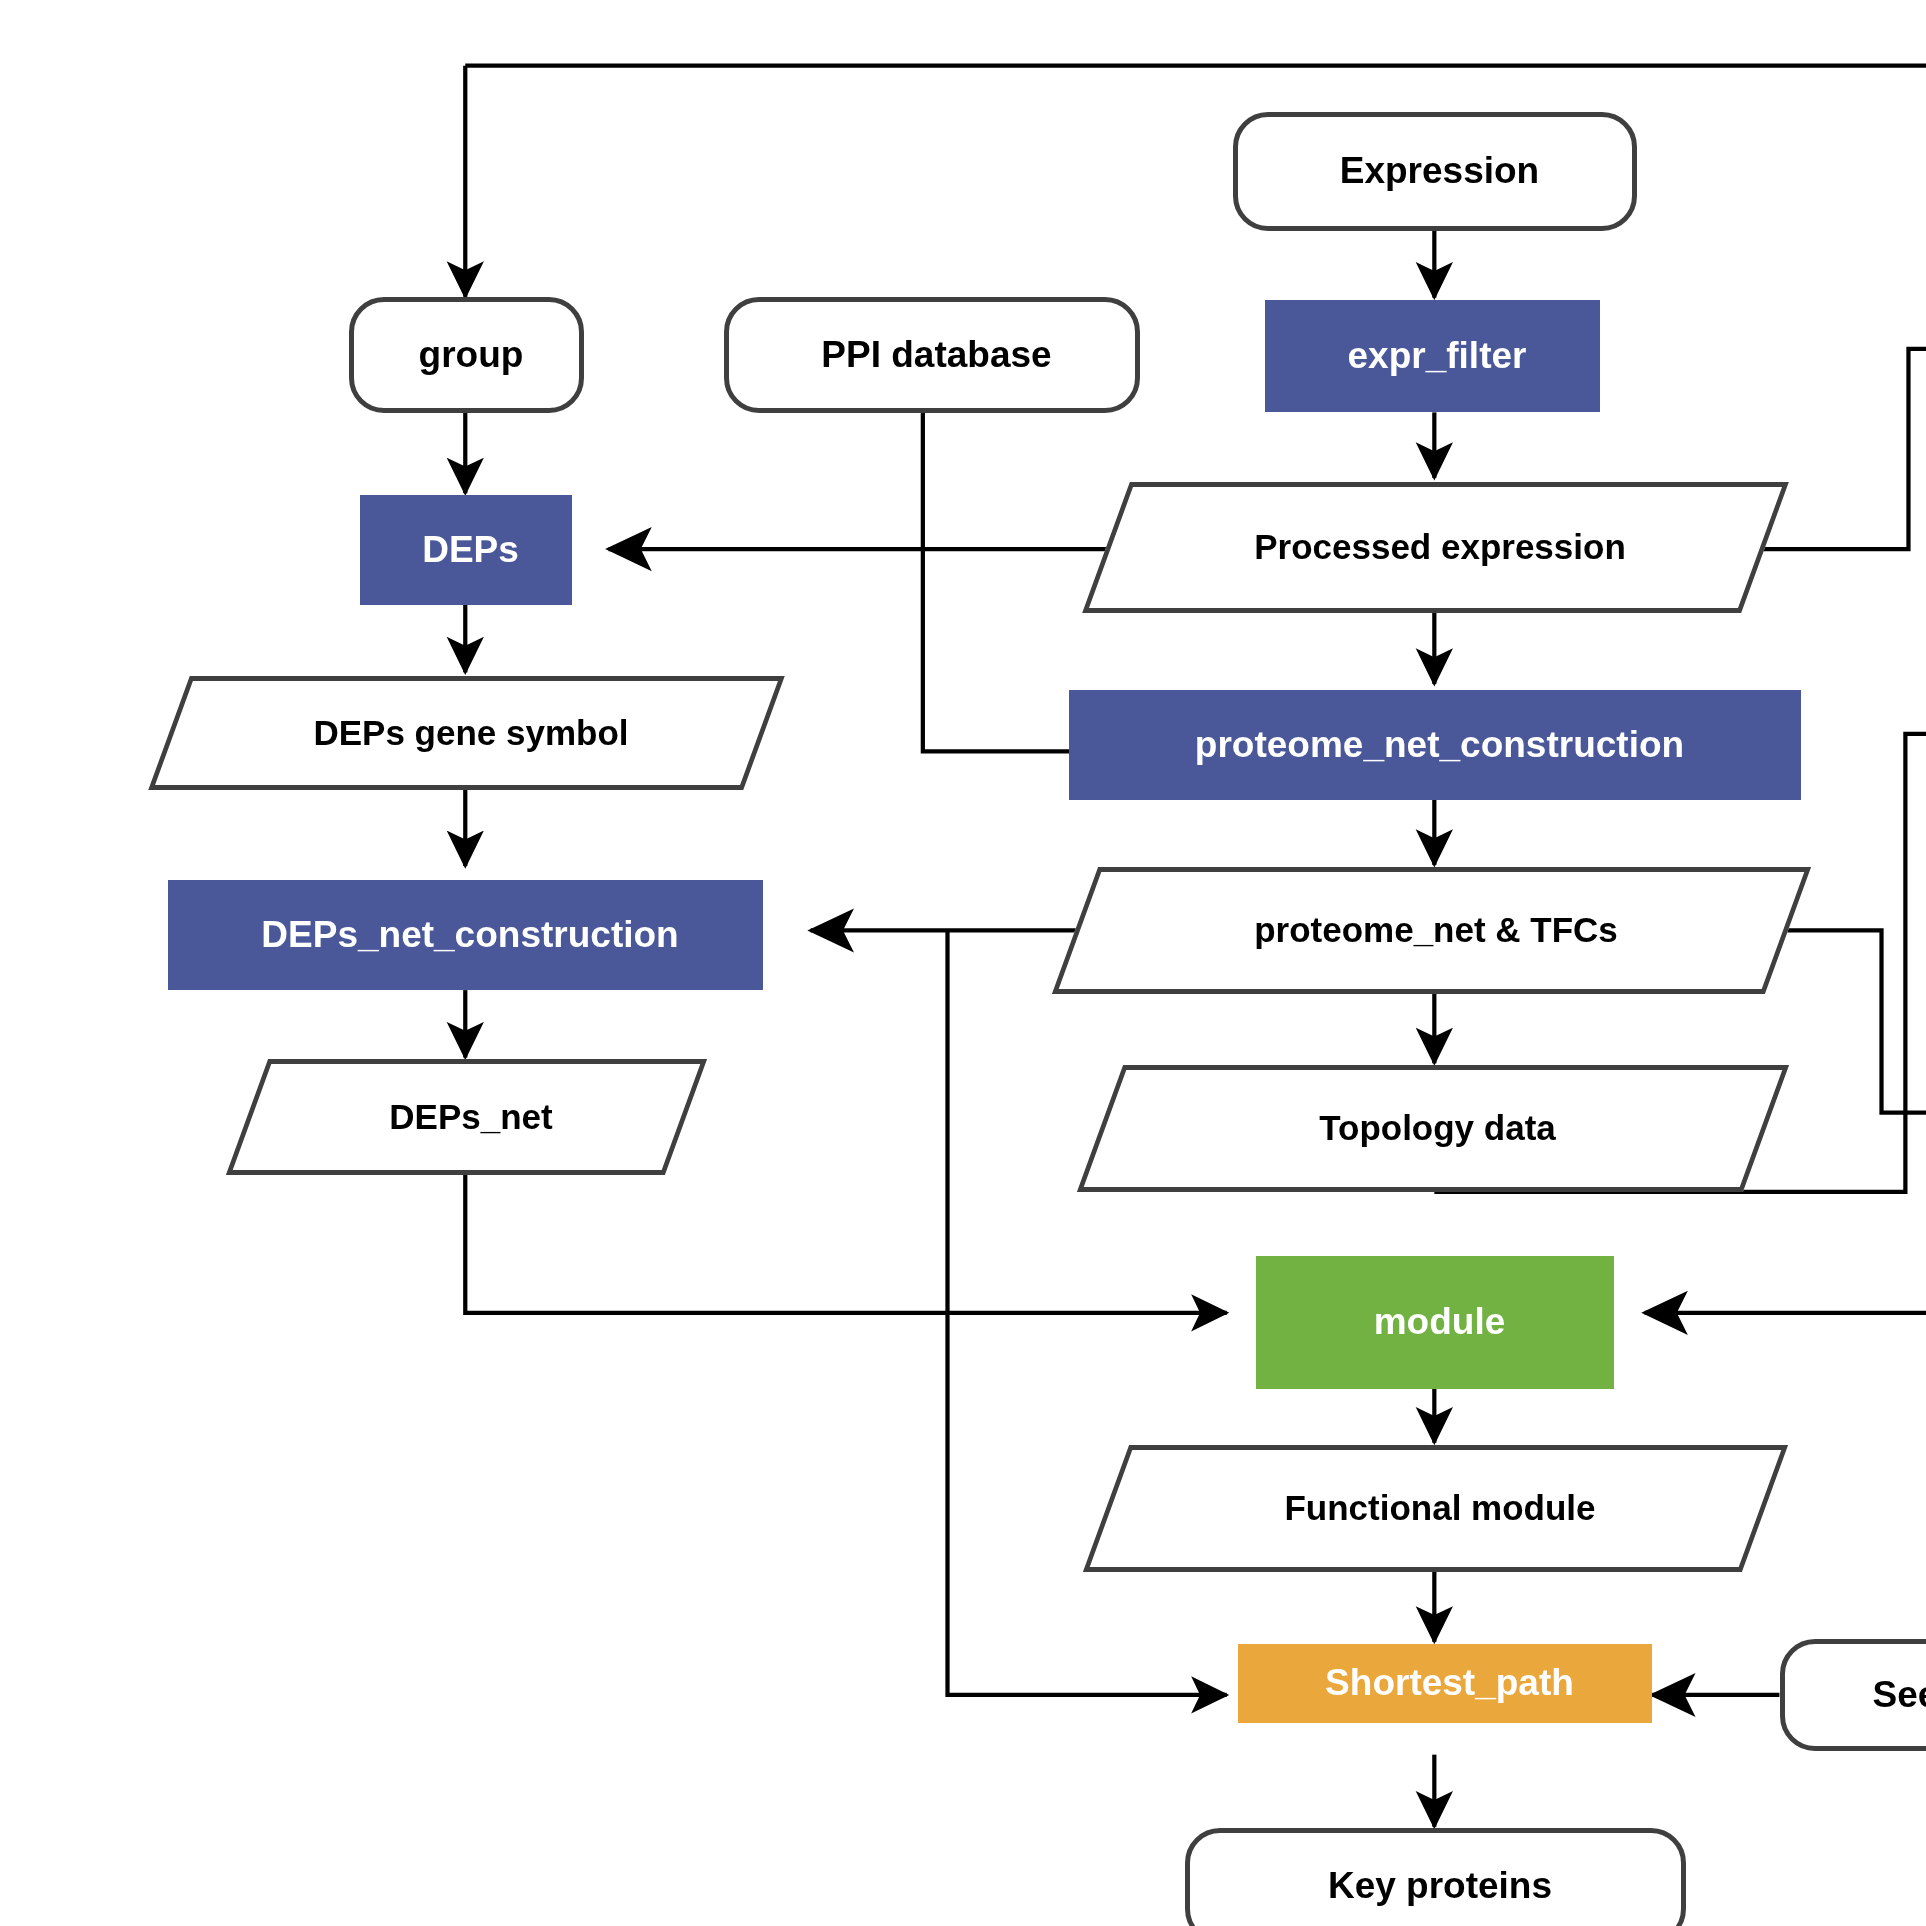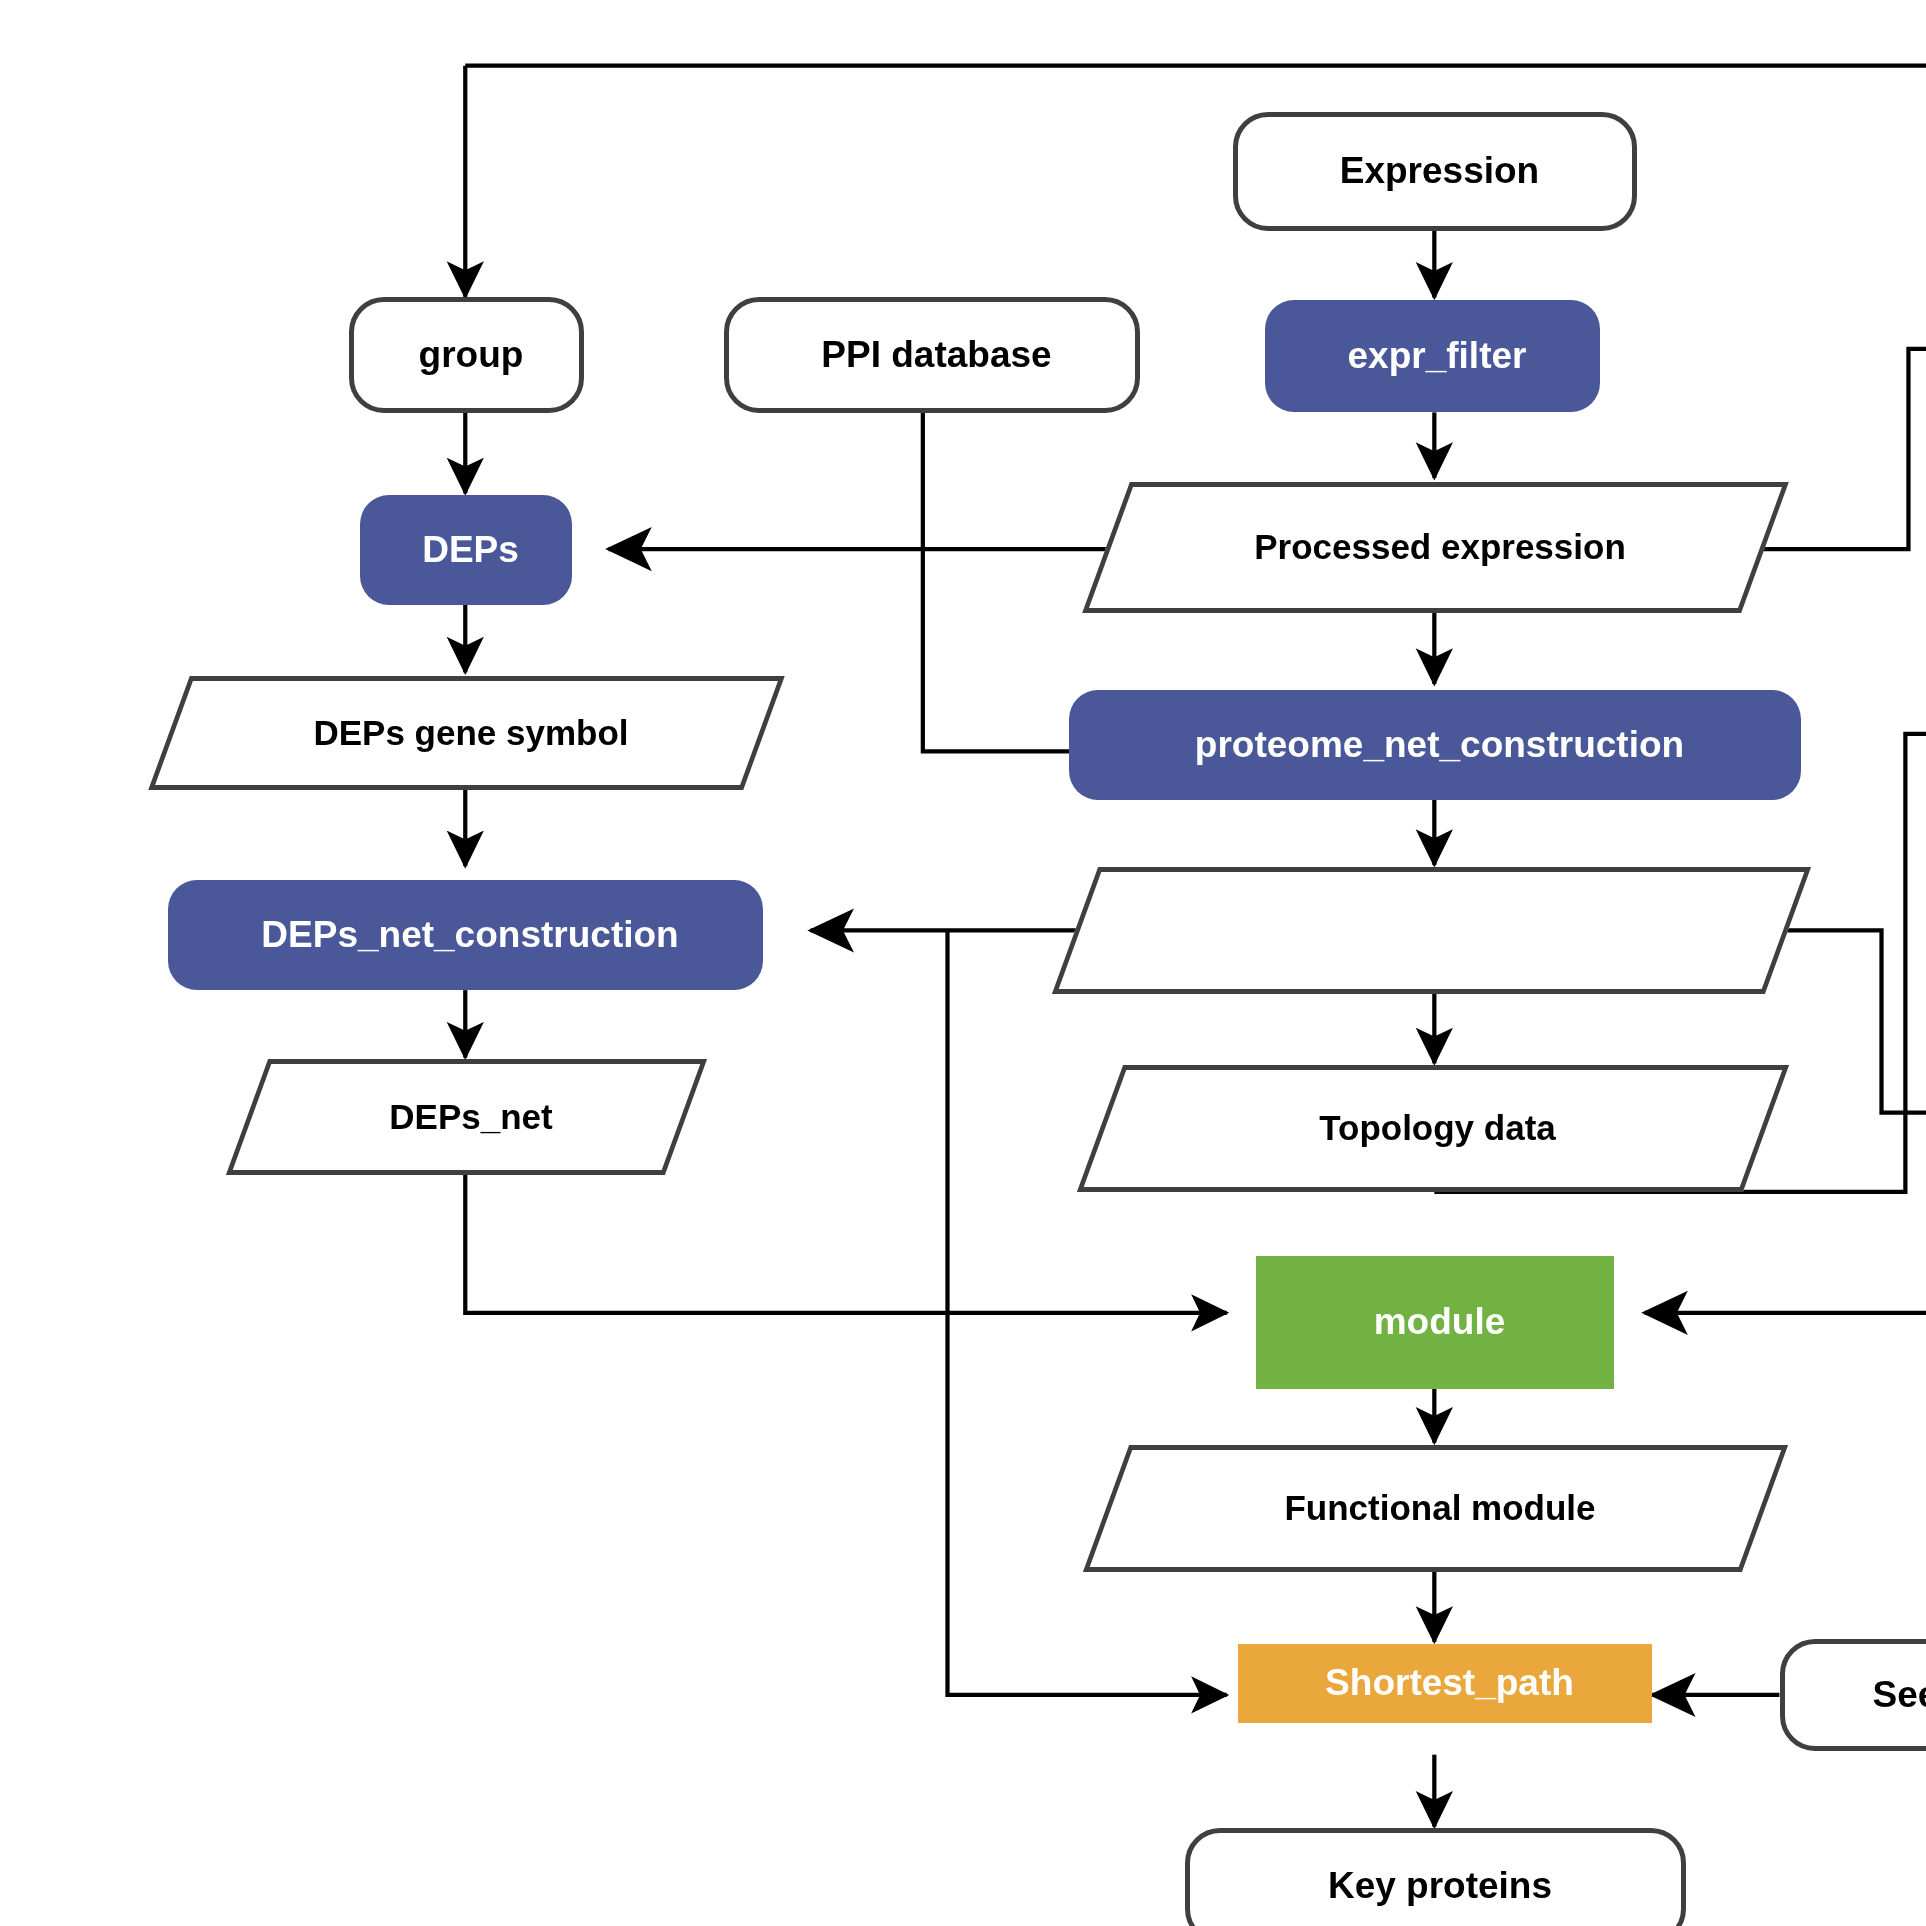--- a/index.html
+++ b/index.html
@@ -20,21 +20,21 @@
     padding-left:9px;
   }
   
   .term{
     background:#ffffff;
     border:5.4px solid #3f3f3f;
     border-radius:35px;
     color:#000000;
   }
   
-  .proc-blue{background:#4a5899;color:#ffffff;border-radius:29px;}
+  .proc-blue{background:#4a5899;color:#ffffff;}
   .proc-green{background:#72b242;color:#ffffff;}
   .proc-orange{background:#e9a73c;color:#ffffff;}
   
   .data-shape{color:#000000;}
   .data-shape .para{
     position:absolute;left:0;top:0;width:100%;height:100%;
     background:#ffffff;
     border:5.4px solid #3f3f3f;
     transform:skewX(-20deg);
     box-sizing:border-box;
@@ -173,20 +173,21 @@
     <span class="lbl">Processed expression</span>
   </div>
 
   <div class="node data-shape fs-md" style="left:169px;top:676px;width:595px;height:114px;">
     <div class="para"></div>
     <span class="lbl">DEPs gene symbol</span>
   </div>
 
   <div class="node data-shape fs-md" style="left:1075px;top:867px;width:713px;height:127px;">
     <div class="para"></div>
+    <span class="lbl">proteome_net &amp; TFCs</span>
   </div>
 
   <div class="node data-shape fs-md" style="left:247px;top:1059px;width:439px;height:116px;">
     <div class="para"></div>
     <span class="lbl">DEPs_net</span>
   </div>
 
   <div class="node data-shape fs-md" style="left:1100px;top:1065px;width:666px;height:127px;">
     <div class="para"></div>
     <span class="lbl">Topology data</span>

